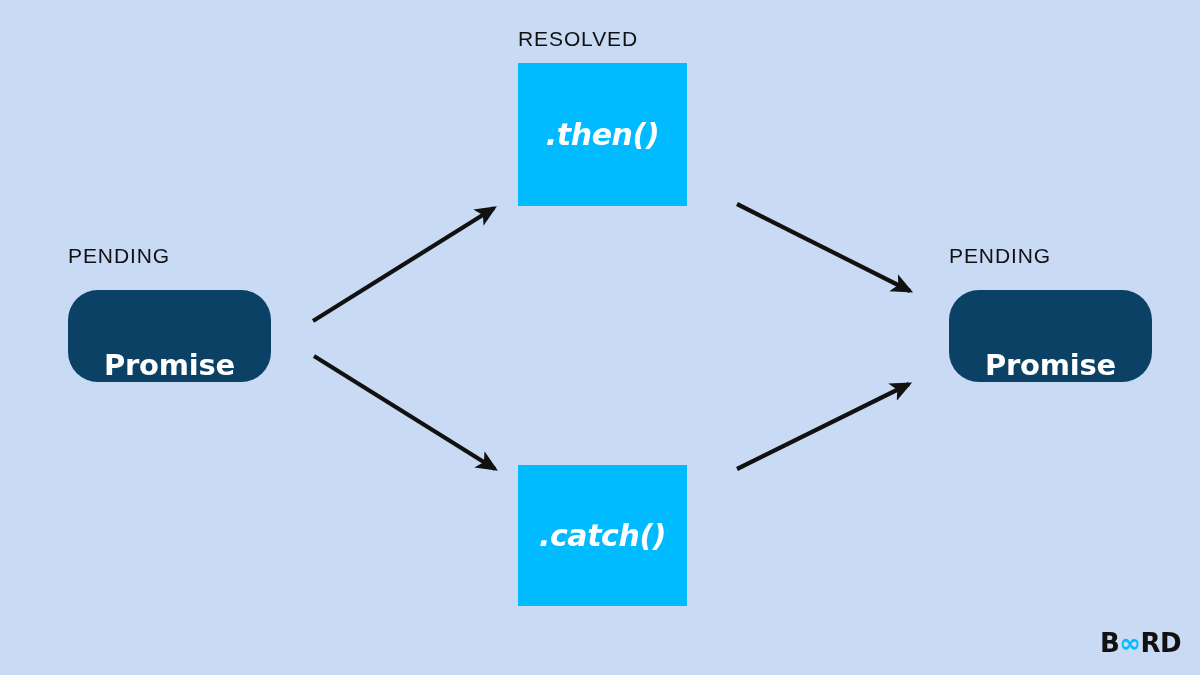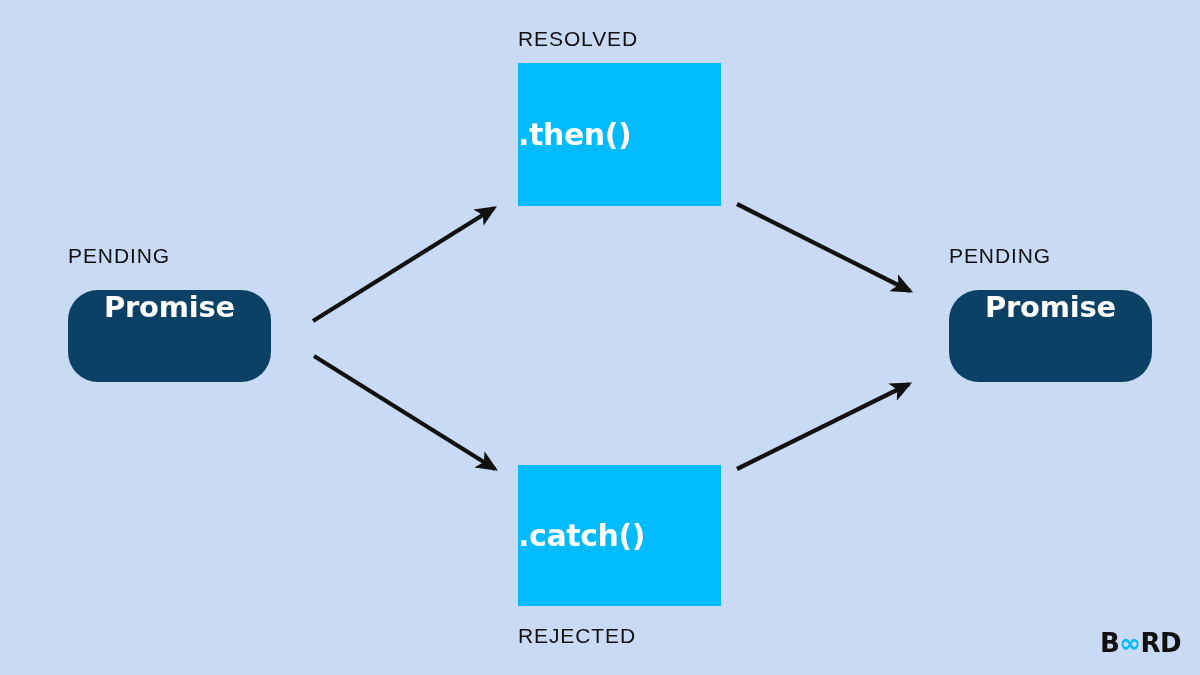--- a/index.html
+++ b/index.html
@@ -35,41 +35,42 @@
   #caption-pending-right { left: 949px; top: 244px; width: 203px; }
 
   
   .pill {
     position: absolute;
     width: 203px;
     height: 92px;
     background: #0b4164;
     border-radius: 30px;
     display: flex;
-    align-items: flex-start;
+    align-items: flex-end;
     justify-content: center;
   }
   .pill-label {
     color: #ffffff;
     font-family: "DejaVu Sans", sans-serif;
     font-size: 29px;
     font-weight: bold;
     letter-spacing: -0.2px;
   }
   #pill-left  { left: 68px;  top: 290px; }
   #pill-right { left: 949px; top: 290px; }
 
   
   .handler-box {
     position: absolute;
-    width: 203px;
+    width: 169px;
     background: #00bbff;
     display: flex;
     align-items: center;
-    justify-content: flex-start;
+    justify-content: center;
+    font-style: italic;
   }
   .handler-label {
     color: #ffffff;
     font-family: "DejaVu Sans", sans-serif;
     font-size: 30px;
     font-weight: bold;
     letter-spacing: -0.4px;
   }
   #box-then  { left: 518px; top: 63px;  height: 143px; }
   #box-catch { left: 518px; top: 465px; height: 141px; }
@@ -118,21 +119,20 @@
       </marker>
     </defs>
     <line x1="313" y1="321" x2="494" y2="208" stroke="#111111" stroke-width="4.2" marker-end="url(#head)"></line>
     <line x1="314" y1="356" x2="495" y2="469" stroke="#111111" stroke-width="4.2" marker-end="url(#head)"></line>
     <line x1="737" y1="204" x2="910" y2="291" stroke="#111111" stroke-width="4.2" marker-end="url(#head)"></line>
     <line x1="737" y1="469" x2="909" y2="384" stroke="#111111" stroke-width="4.2" marker-end="url(#head)"></line>
   </svg>
 
   <div class="caption" id="caption-resolved">RESOLVED</div>
 
-  <div class="caption" id="caption-rejected">REJECTED</div>
 
   <div class="caption" id="caption-pending-left">PENDING</div>
 
   <div class="caption" id="caption-pending-right">PENDING</div>
 
   <div class="pill" id="pill-left">
     <span class="pill-label">Promise</span>
   </div>
 
   <div class="handler-box" id="box-then">

